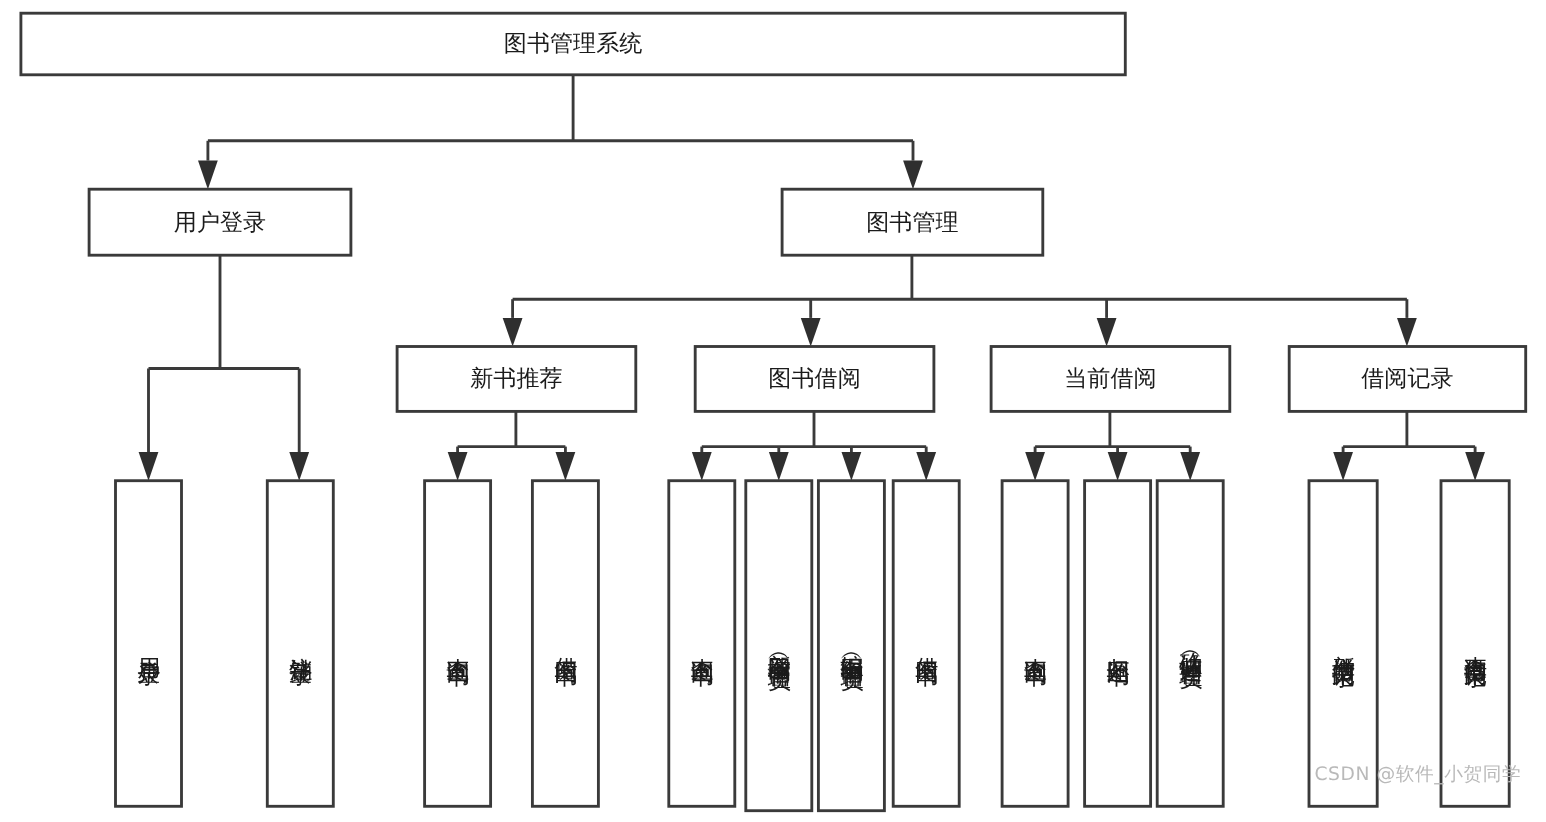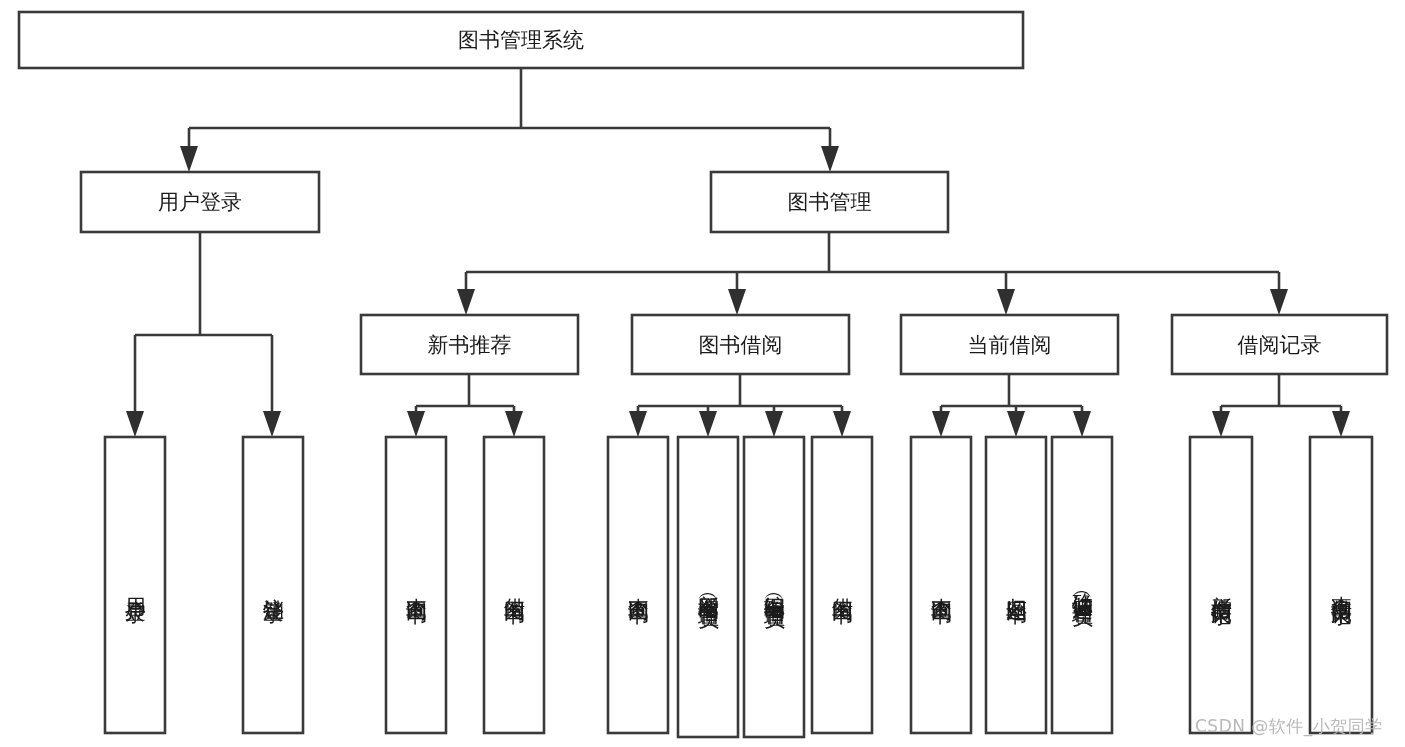--- a/index.html
+++ b/index.html
@@ -216,15 +216,15 @@
         <span class="node-label-v">确认归还（管理员）</span>
       </div>
       <div class="vlabel-wrap" style="left: 1190px; top: 437px; width: 62px; height: 296px;">
         <span class="node-label-v">新增借阅记录</span>
       </div>
       <div class="vlabel-wrap" style="left: 1310px; top: 437px; width: 62px; height: 296px;">
         <span class="node-label-v">查询借阅记录</span>
       </div>
     </div>
 
-  <div class="watermark" id="watermark" style="left:1195px; top:715px;text-align:center;">CSDN @软件_小贺同学</div>
+  <div class="watermark" id="watermark" style="left:1195px; top:692px;text-align:center;">CSDN @软件_小贺同学</div>
 
 </div>
 
 </body></html>

